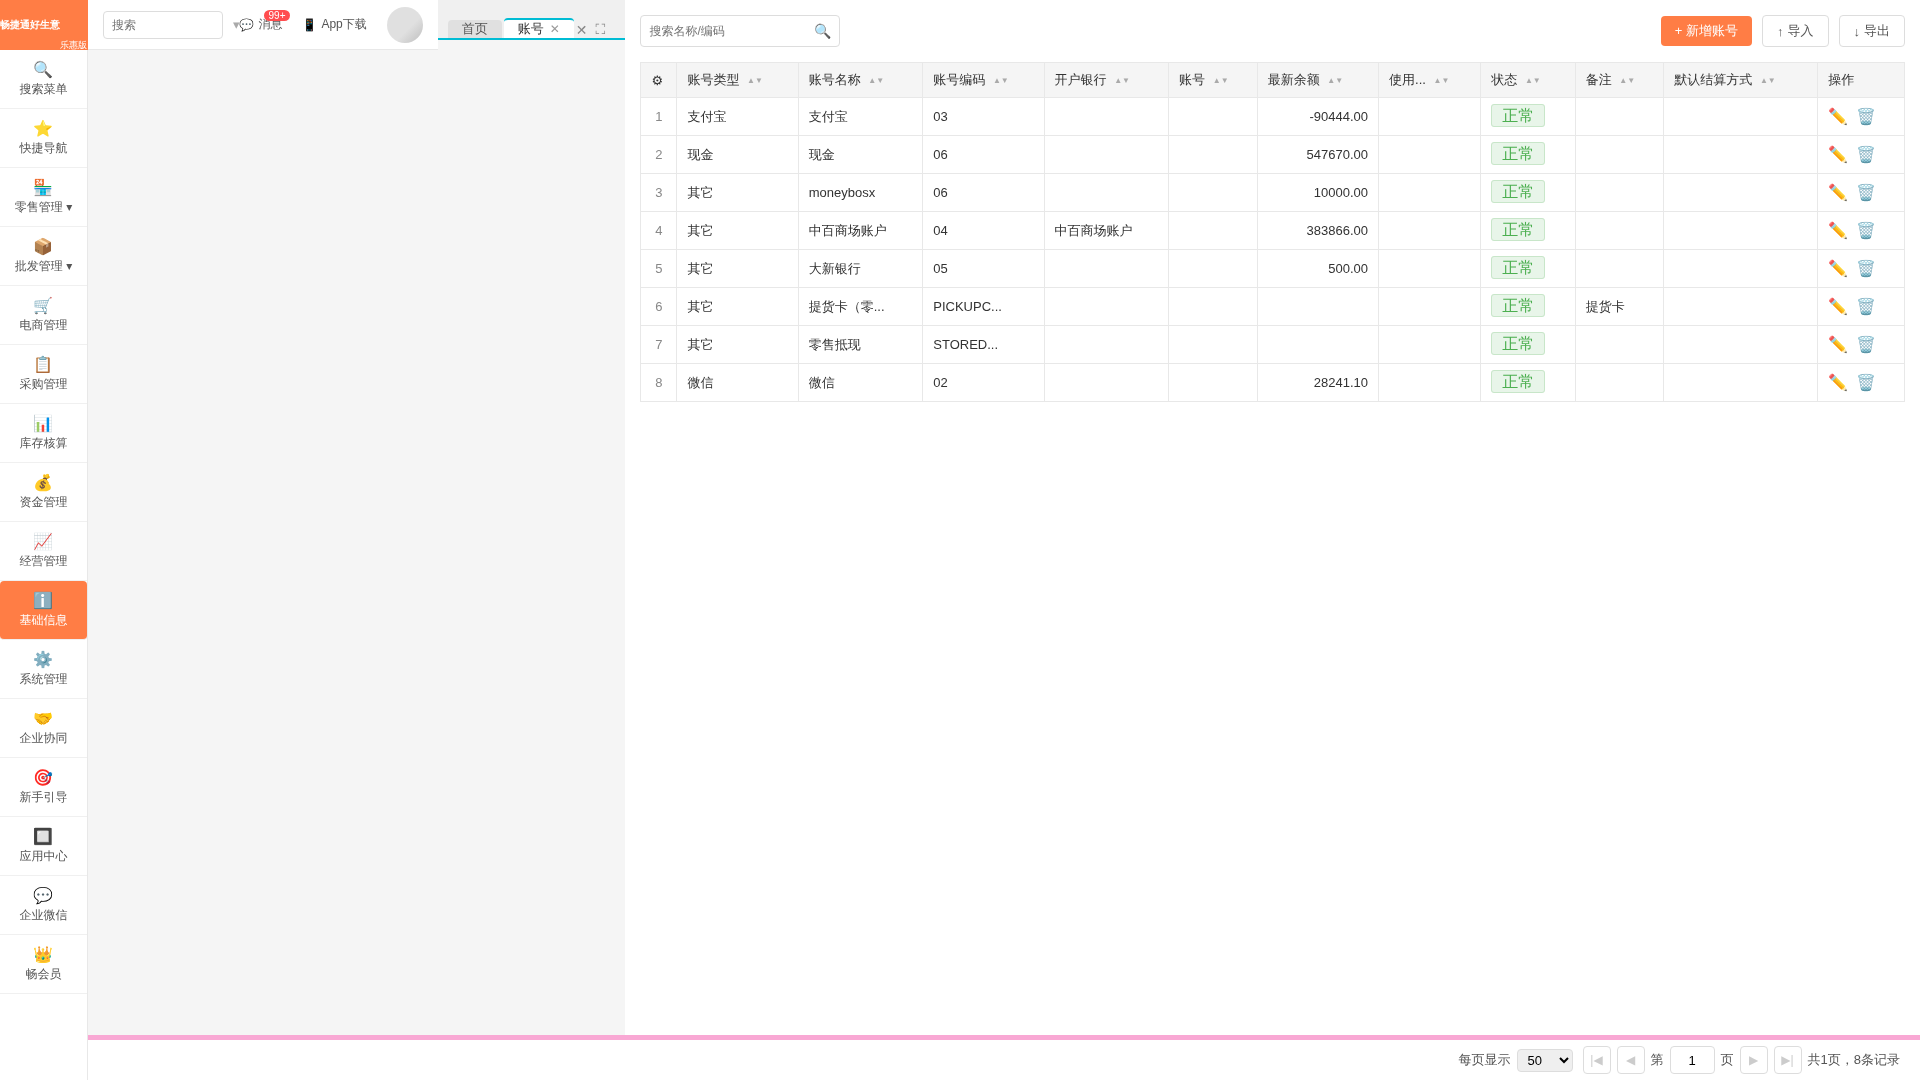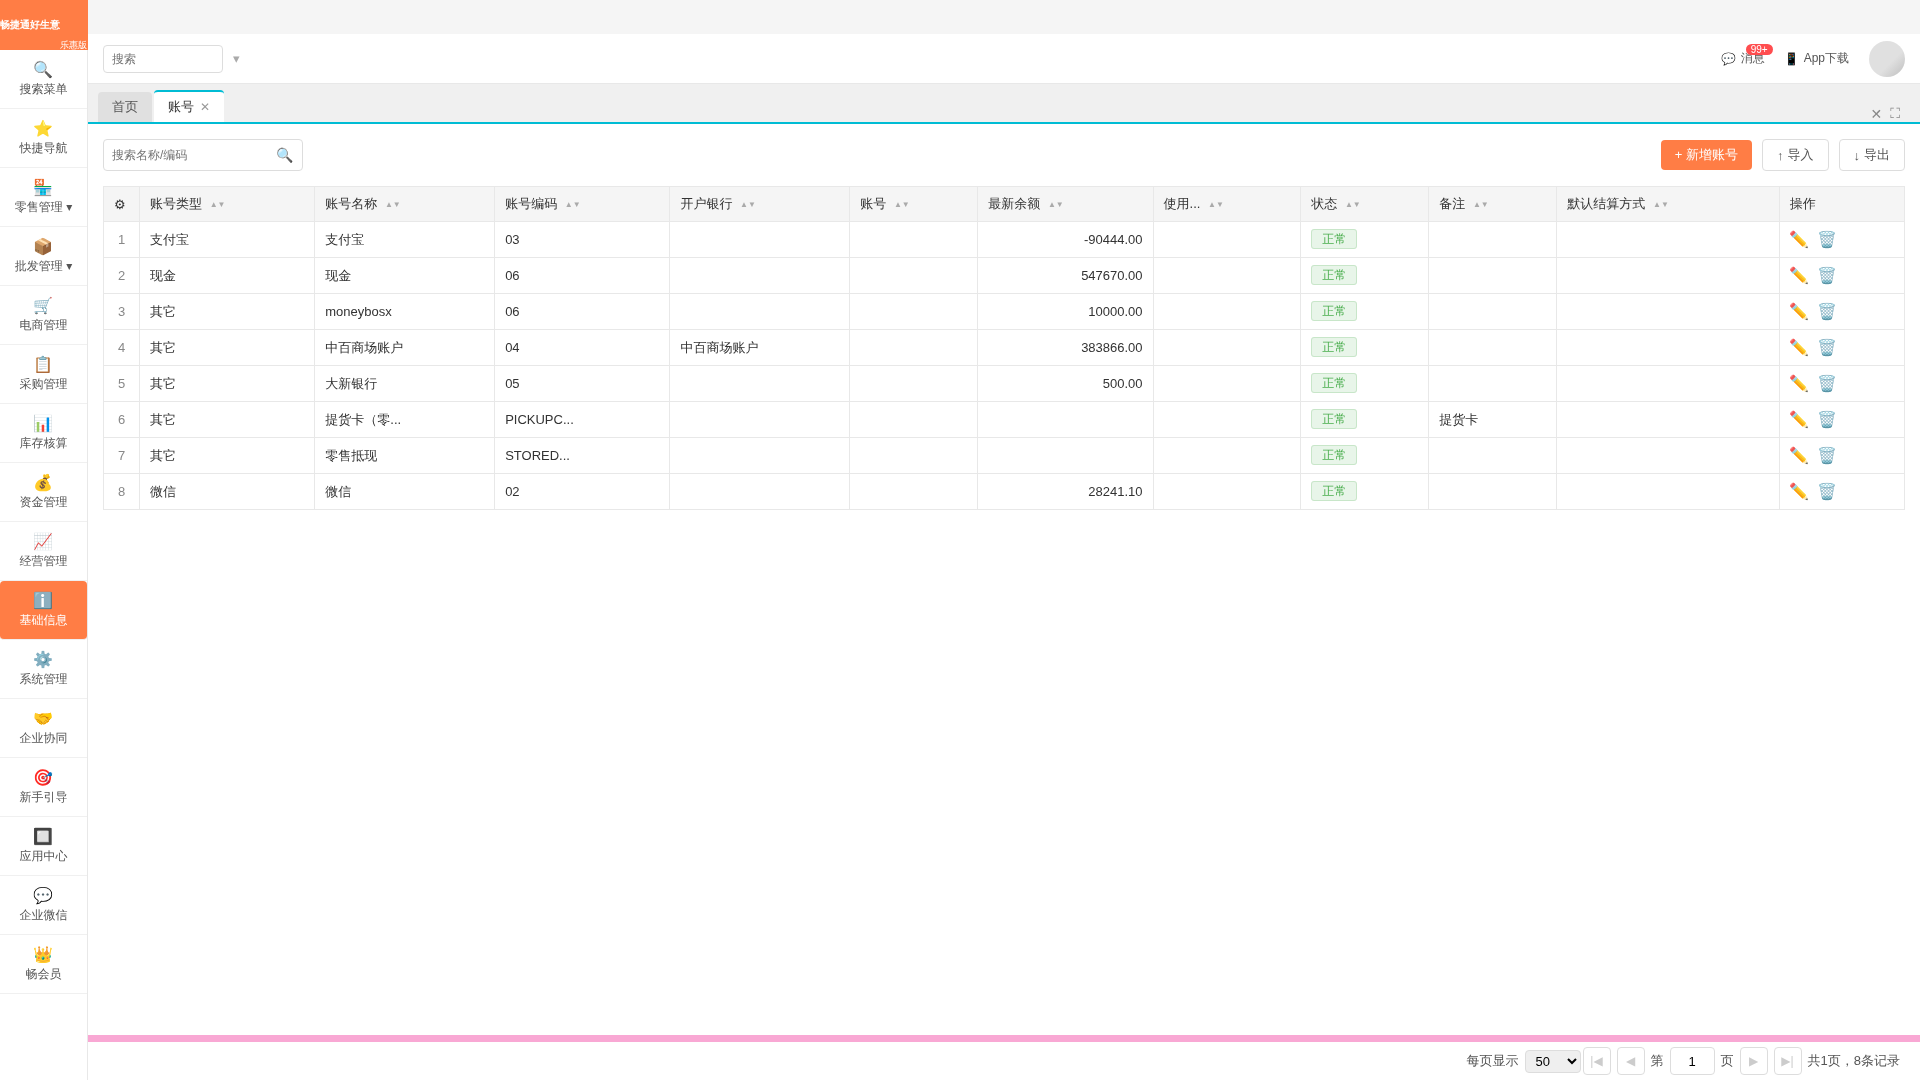--- a/index.html
+++ b/index.html
@@ -44,23 +44,22 @@
       font-size: 12px;
       border-bottom: 1px solid #f0f0f0;
     }
     .sidebar-item.active { background: #ff7d45; color: #fff; border-radius: 4px; }
     .sidebar-item .menu-icon { font-size: 16px; margin-bottom: 2px; display: block; }
 
     
     .main-content {
       flex: 1;
       display: flex;
-      flex-direction: column;
+      flex-direction: row;
       overflow: hidden;
-      margin-top: 34px;
     }
 
     
     .topbar {
       height: 50px;
       background: #fff;
       border-bottom: 1px solid #e8e8e8;
       display: flex;
       align-items: center;
       justify-content: space-between;
@@ -127,21 +126,21 @@
       height: 40px;
       background: #f0f0f0;
       display: flex;
       align-items: flex-end;
       padding: 0 10px;
       gap: 2px;
       flex-shrink: 0;
       border-bottom: 2px solid #00bcd4;
     }
     .tab {
-      padding: 6px 14px;
+      padding: 0 14px;
       background: #e0e0e0;
       border-radius: 4px 4px 0 0;
       cursor: pointer;
       font-size: 13px;
       color: #555;
       display: flex;
       align-items: center;
       gap: 6px;
     }
     .tab.active {
@@ -247,44 +246,44 @@
       padding: 8px 10px;
       color: #333;
       white-space: nowrap;
     }
     .status-normal {
       background: #e8f5e9;
       color: #4caf50;
       border: 1px solid #c8e6c9;
       padding: 2px 10px;
       border-radius: 3px;
-      font-size: 12px;
+      font-size: 16px;
     }
     .action-icons {
       display: flex;
       gap: 8px;
       color: #888;
       font-size: 16px;
     }
     .action-icon { cursor: pointer; }
 
     
     .pagination {
       position: fixed;
       bottom: 0;
       right: 0;
       left: 88px;
       height: 45px;
       background: #fff;
-      border-top: 7px solid #f9a8d4;
+      border-top: 5px solid #f9a8d4;
       display: flex;
       align-items: center;
       justify-content: flex-end;
       padding: 0 20px;
-      gap: 2px;
+      gap: 10px;
       font-size: 13px;
       color: #555;
     }
     .page-size-select {
       display: flex;
       align-items: center;
       gap: 6px;
     }
     .page-size-select select {
       border: 1px solid #ddd;

